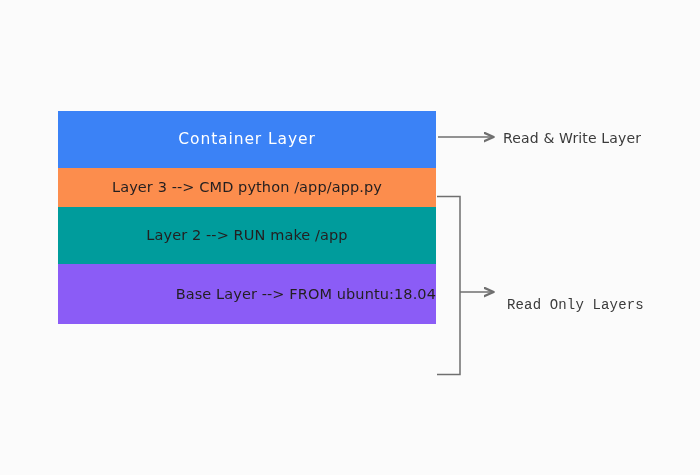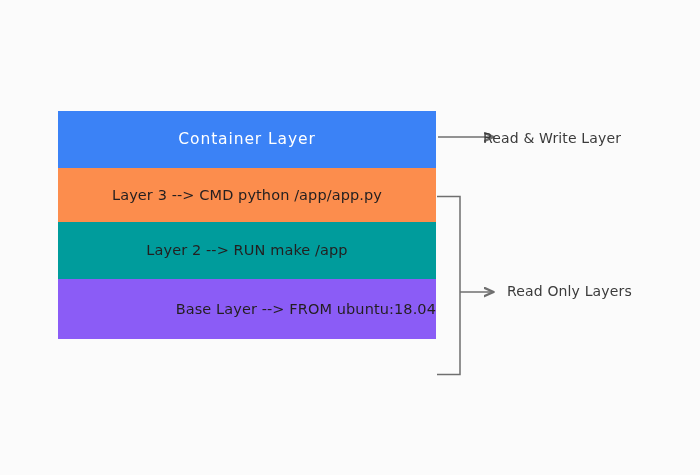--- a/index.html
+++ b/index.html
@@ -35,21 +35,21 @@
     justify-content: center;
     box-sizing: border-box;
     width: 100%;
   }
   .layer-label {
     font-size: 14.5px;
     line-height: 1;
     white-space: nowrap;
   }
   .band-container { height: 57px; }
-  .band-l3        { height: 54px; text-align: right; }
+  .band-l3        { height: 39px; text-align: right; }
   .band-l2        { height: 57px; }
   .band-l1        { height: 58px; }
   .band-base      { height: 60px; }
 
   .layer-label.accent-white {
     color: #ffffff;
     font-size: 15.5px;
     letter-spacing: 0.9px;
   }
   .layer-label.dark {
@@ -59,22 +59,22 @@
 
   
   .side-label {
     position: absolute;
     font-size: 14px;
     color: #3b3b3b;
     white-space: nowrap;
     letter-spacing: 0.15px;
     line-height: 1;
   }
-  #rw-label { left: 483px; top: 131px; }
-  #ro-label { left: 507px; top: 284px; }
+  #rw-label { left: 503px; top: 131px; }
+  #ro-label { left: 507px; top: 298px; font-family: Liberation Mono, monospace; }
 
   svg.overlay {
     position: absolute;
     left: 0;
     top: 0;
     width: 700px;
     height: 475px;
     pointer-events: none;
   }
 </style>

